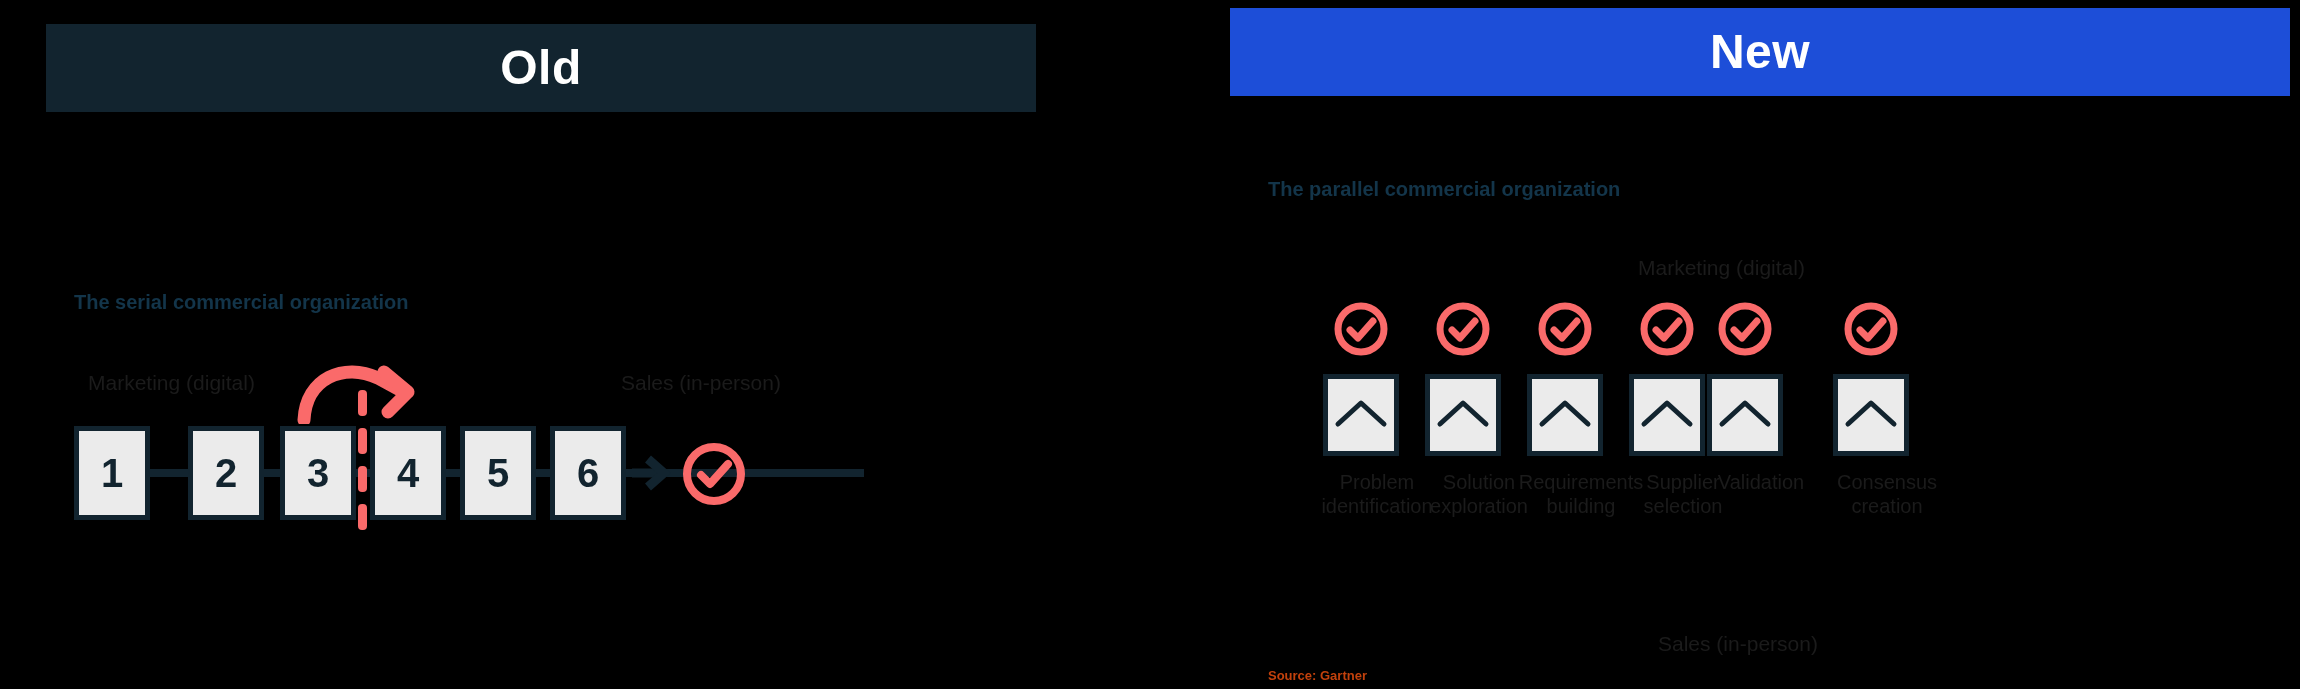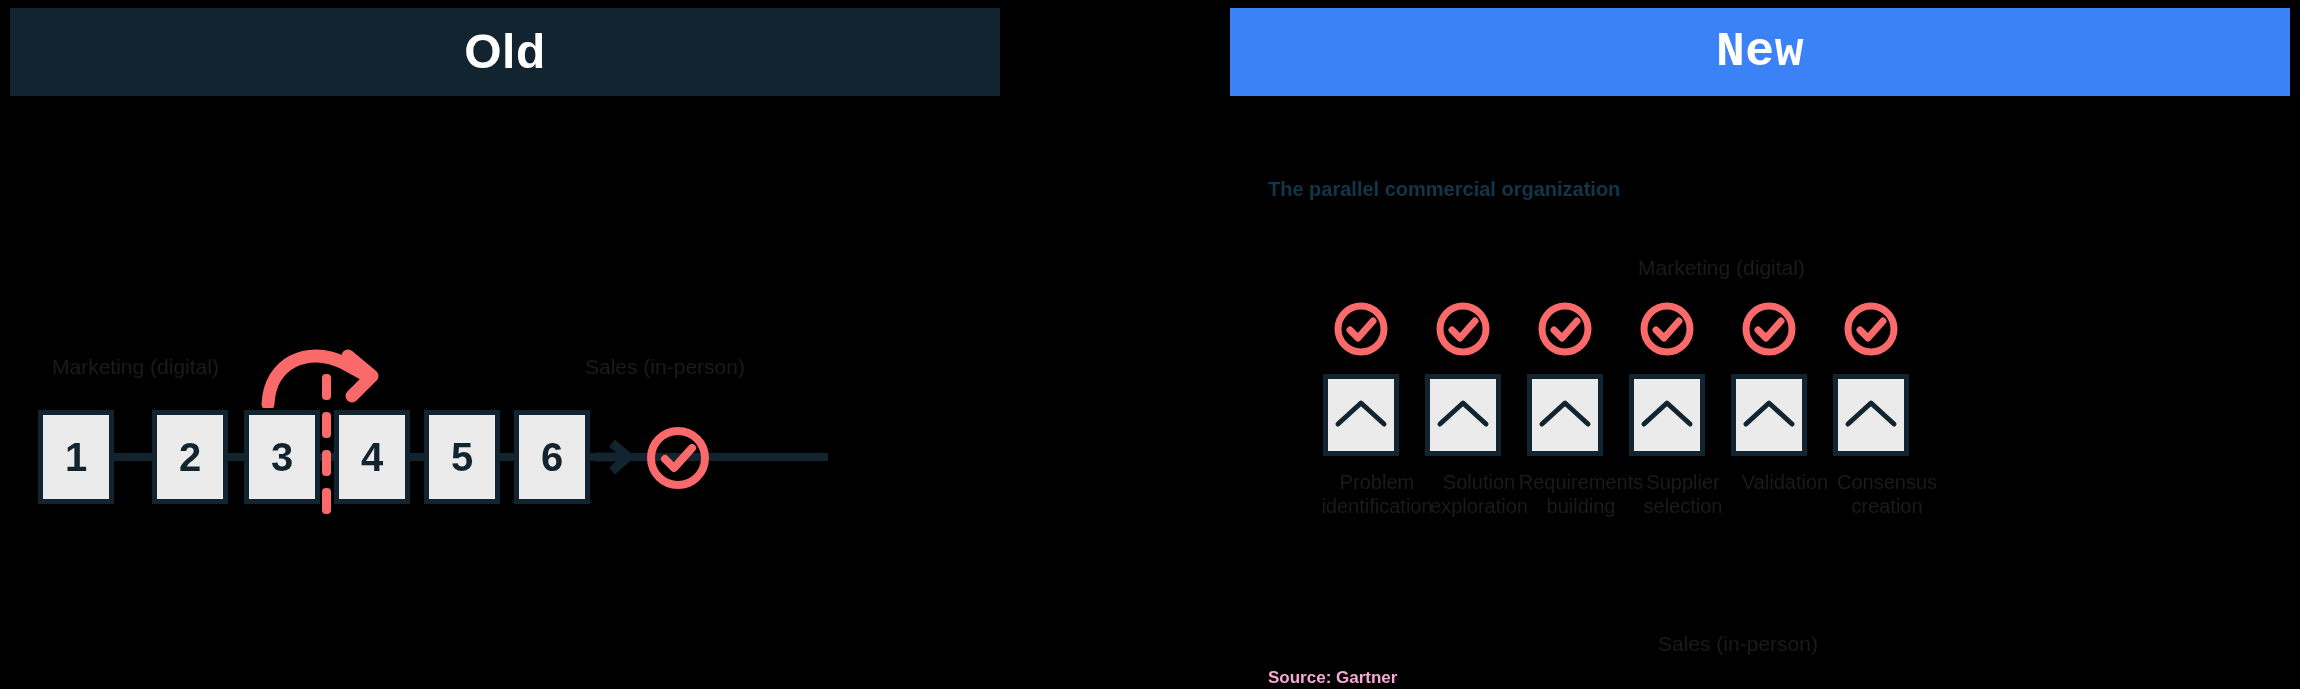--- a/index.html
+++ b/index.html
@@ -10,21 +10,21 @@
   body {
     width: 2300px;
     height: 689px;
     position: relative;
     overflow: hidden;
     font-family: "Liberation Sans", sans-serif;
     color: #12242f;
   }
 
   
-  .panel { position: absolute; top: 0; height: 591px; }
+  .panel { position: absolute; top: 16px; height: 591px; margin-left: 36px; }
   #panel-old { left: 0;    width: 1220px; }
   #panel-new { left: 1220px; width: 1080px; }
 
   
   .header-bar {
     position: absolute;
     height: 88px;
     display: flex;
     align-items: center;
     justify-content: center;
@@ -35,22 +35,21 @@
     color: #ffffff;
     letter-spacing: .5px;
     line-height: 1;
   }
   #header-old {
     left: 10px; top: 8px; width: 990px;
     background: #12242f;
   }
   #header-new {
     left: 1230px; top: 8px; width: 1060px;
-    background: #3b82f6;
-    font-family: Liberation Mono, monospace;
+    background: #1d4ed8;
   }
 
   
   .section-caption {
     position: absolute;
     font-size: 20px;
     font-weight: bold;
     color: #13354a;
     white-space: nowrap;
   }
@@ -183,43 +182,44 @@
     line-height: 1.22;
     color: #1b1b1b;
     text-align: center;
     white-space: pre-line;
     margin-left: 32px;
   }
   .col.c1 { left: 0;    }
   .col.c2 { left: 102px;}
   .col.c3 { left: 204px;}
   .col.c4 { left: 306px;}
-  .col.c5 { left: 408px;}
+  .col.c5 { left: 384px;}
   .col.c6 { left: 510px;}
 
   
   #source-note {
     position: absolute;
     left: 1268px;
     top: 668px;
-    font-size: 17px;
+    font-size: 13px;
     font-weight: bold;
-    color: #f9a8d4;
+    color: #c2410c;
     white-space: nowrap;
   }
 </style>
 </head>
 <body>
 
 <div class="panel" id="panel-old">
 
   <div class="header-bar" id="header-old">
     <span class="header-title">Old</span>
   </div>
 
+  <div class="section-caption" id="caption-old">The serial commercial organization</div>
 
   <div class="group-label" id="label-marketing-old">Marketing (digital)</div>
 
   <div class="group-label" id="label-sales-old">Sales (in-person)</div>
 
   <div id="chain-old">
 
     <div id="chain-baseline"></div>
 
     <div class="step-box s1">

